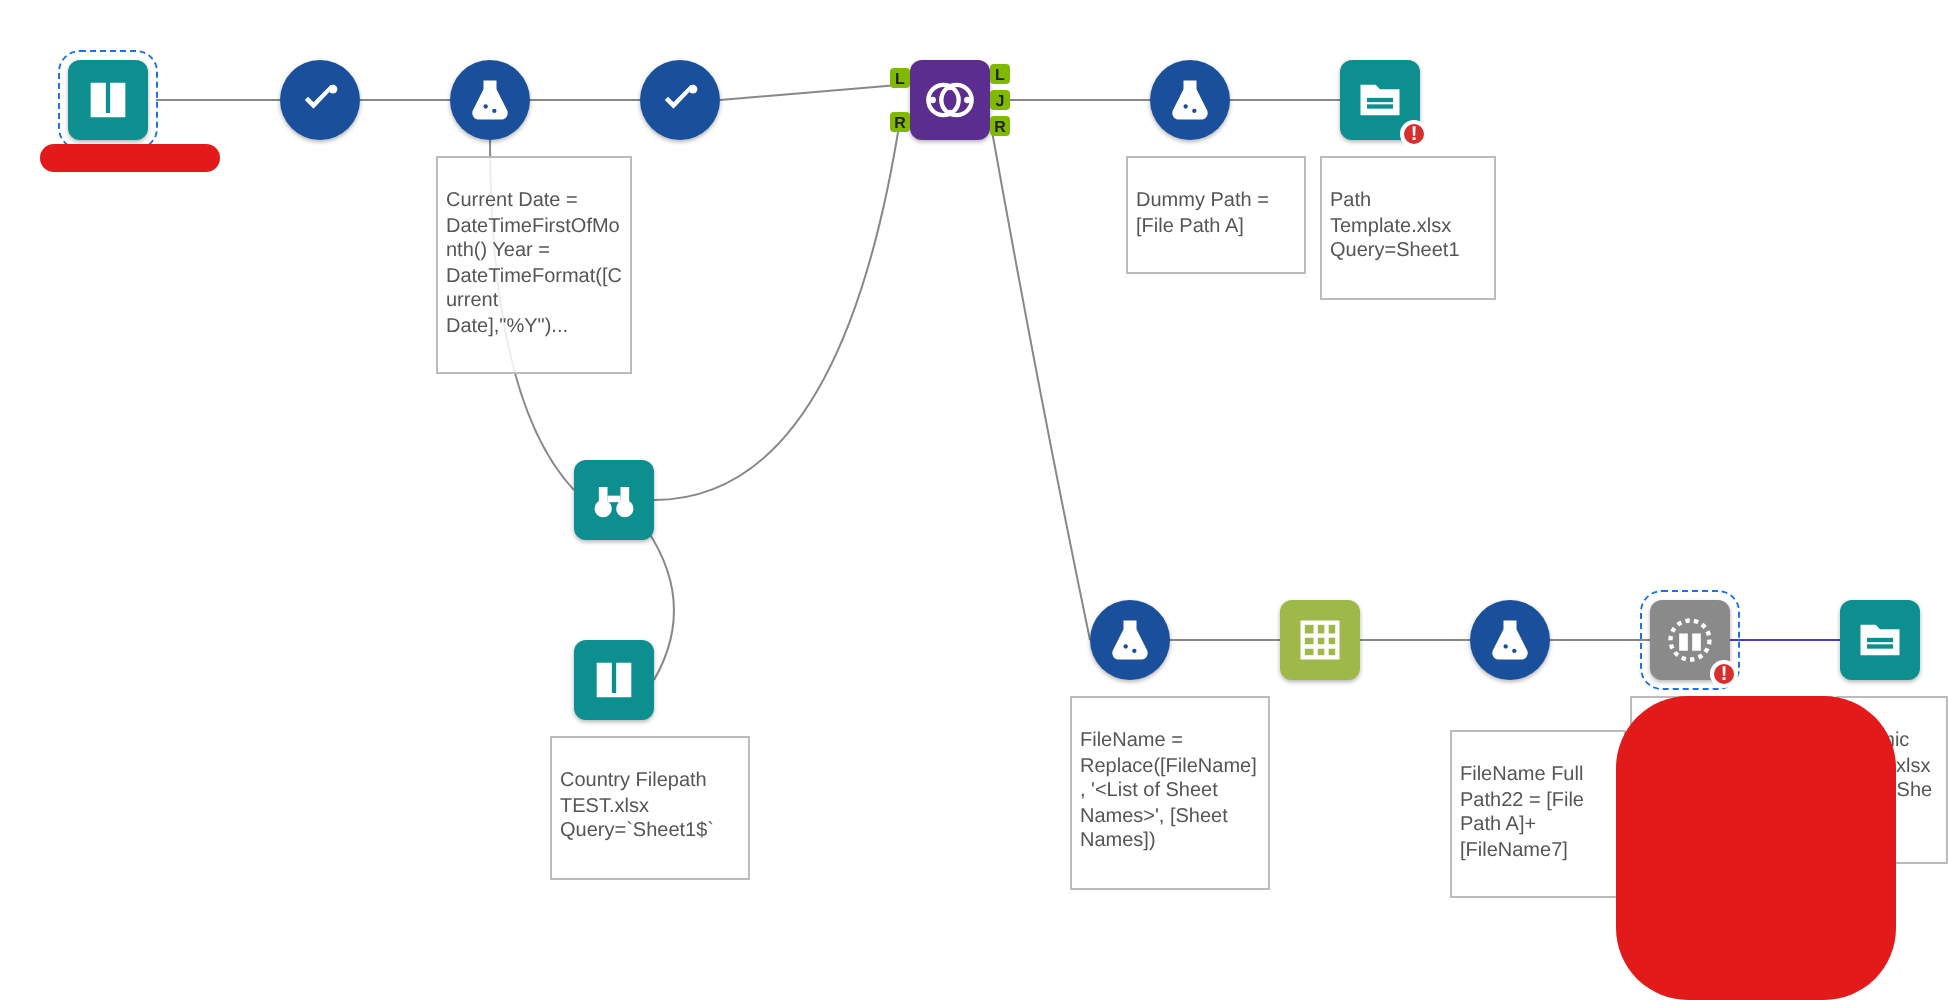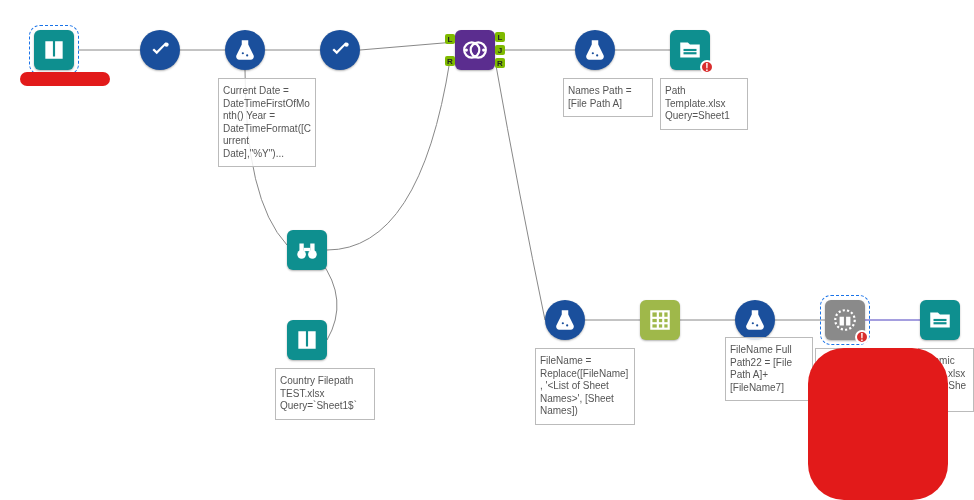--- a/index.html
+++ b/index.html
@@ -26,21 +26,21 @@
     background: #d92e2e; border: 2px solid #fff;
     display: flex; align-items: center; justify-content: center;
     color: #fff; font-weight: bold; font-size: 10px;
     bottom: -4px; right: -4px;
   }
   .anno {
     position: absolute;
     border: 1px solid #bbb;
     background: rgba(255,255,255,0.85);
     color: #555;
-    padding: 6px 4px;
+    padding: 16px 4px;
     font-size: 10px;
     line-height: 1.25;
     max-width: 100px;
     word-wrap: break-word;
   }
   .port {
     position: absolute;
     background: #7fba00;
     color: #222;
     font-size: 8px; font-weight: bold;
@@ -132,21 +132,21 @@
   <span class="port" style="right:-10px;top:28px">R</span>
 </div>
 
 <div class="tool t-blue" style="left:575px;top:30px">
   <svg viewBox="0 0 24 24" fill="#fff">
         <path d="M9 3h6v4l5 10a3 3 0 0 1-3 4H7a3 3 0 0 1-3-4l5-10z"></path>
         <circle cx="10" cy="15" r="1" fill="#1a4f9c"></circle>
         <circle cx="14" cy="17" r="1" fill="#1a4f9c"></circle>
       </svg>
 </div>
-<div class="anno" style="left:563px;top:78px;width:90px">Names Path = [File Path A]</div>
+<div class="anno" style="left:563px;top:78px;width:90px">Dummy Path = [File Path A]</div>
 
 <div class="tool t-teal" style="left:670px;top:30px">
   <svg viewBox="0 0 24 24" fill="#fff">
         <path d="M3 5h7l2 2h9v12H3z"></path>
         <rect x="6" y="11" width="12" height="2" fill="#0e8f8f"></rect>
         <rect x="6" y="14" width="12" height="2" fill="#0e8f8f"></rect>
       </svg>
   <span class="err">!</span>
 </div>
 <div class="anno" style="left:660px;top:78px;width:88px">Path Template.xlsx
@@ -189,21 +189,21 @@
       </svg>
 </div>
 
 <div class="tool t-blue" style="left:735px;top:300px">
   <svg viewBox="0 0 24 24" fill="#fff">
         <path d="M9 3h6v4l5 10a3 3 0 0 1-3 4H7a3 3 0 0 1-3-4l5-10z"></path>
         <circle cx="10" cy="15" r="1" fill="#1a4f9c"></circle>
         <circle cx="14" cy="17" r="1" fill="#1a4f9c"></circle>
       </svg>
 </div>
-<div class="anno" style="left:725px;top:337px;width:88px">FileName Full Path22 = [File Path A]+[FileName7]</div>
+<div class="anno" style="left:725px;top:365px;width:88px">FileName Full Path22 = [File Path A]+[FileName7]</div>
 
 <div class="tool t-gray sel" style="left:825px;top:300px">
   <svg viewBox="0 0 24 24" fill="#fff">
         <circle cx="12" cy="12" r="9" fill="none" stroke="#fff" stroke-width="2" stroke-dasharray="2 2"></circle>
         <path d="M7 9h4v8H7zM13 9h4v8h-4z" fill="#fff"></path>
       </svg>
   <span class="err">!</span>
 </div>
 <div class="anno" style="left:815px;top:348px;width:96px;height:16px"></div>
 

